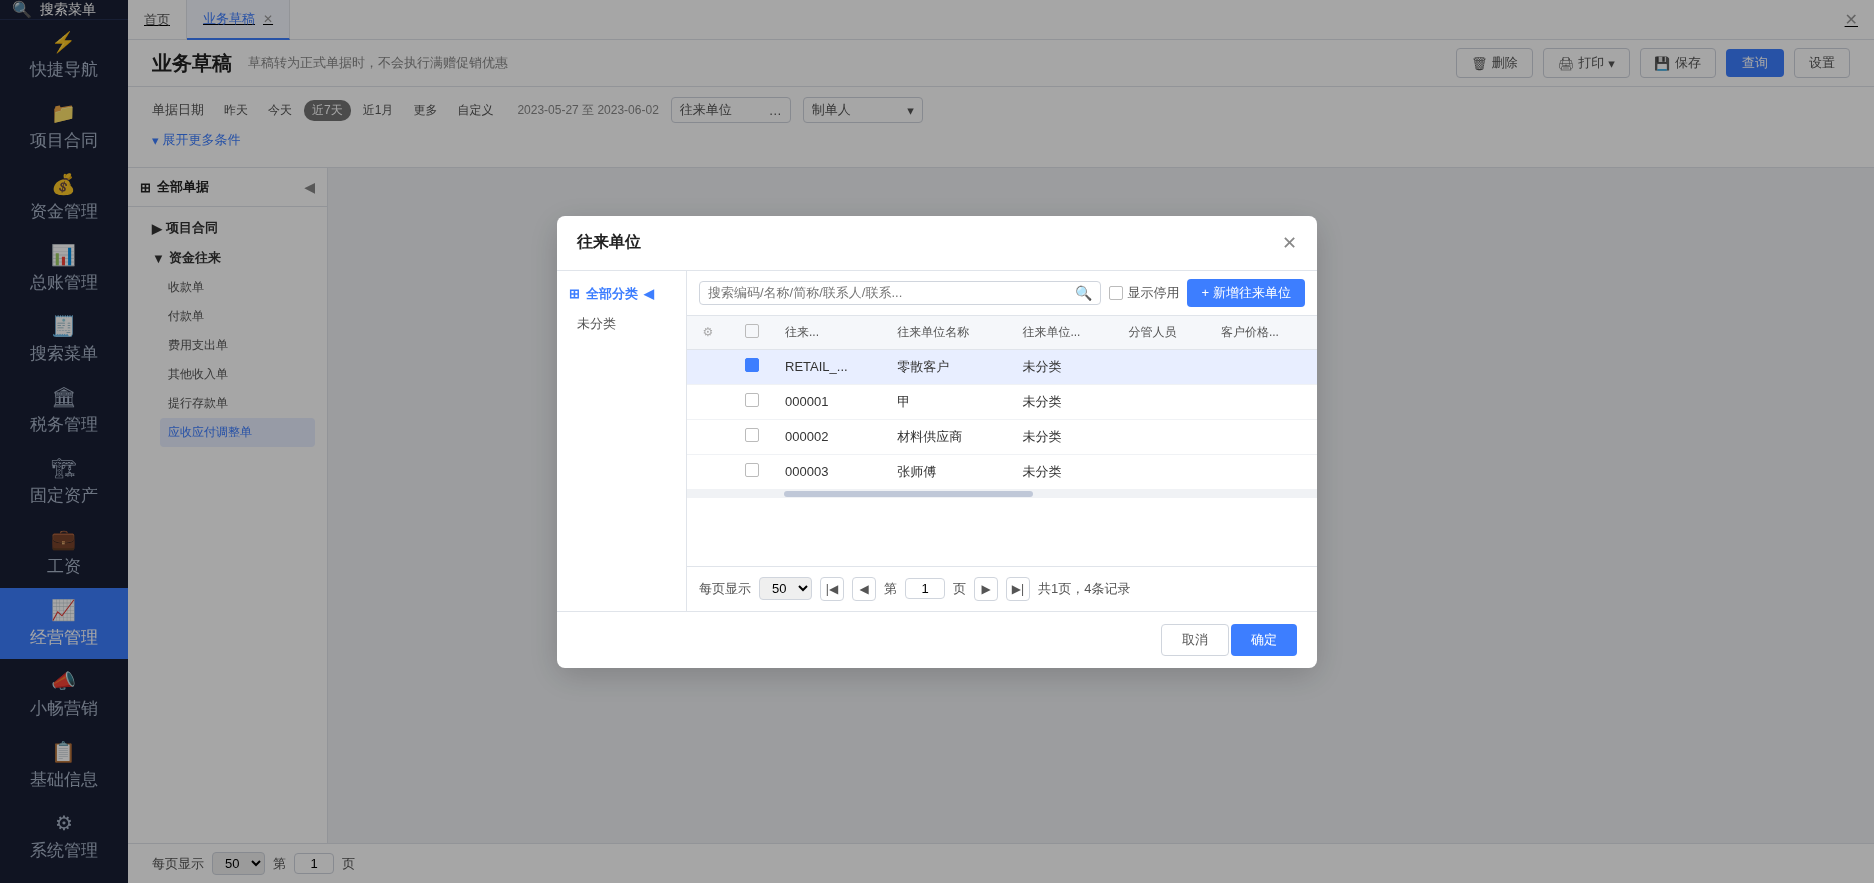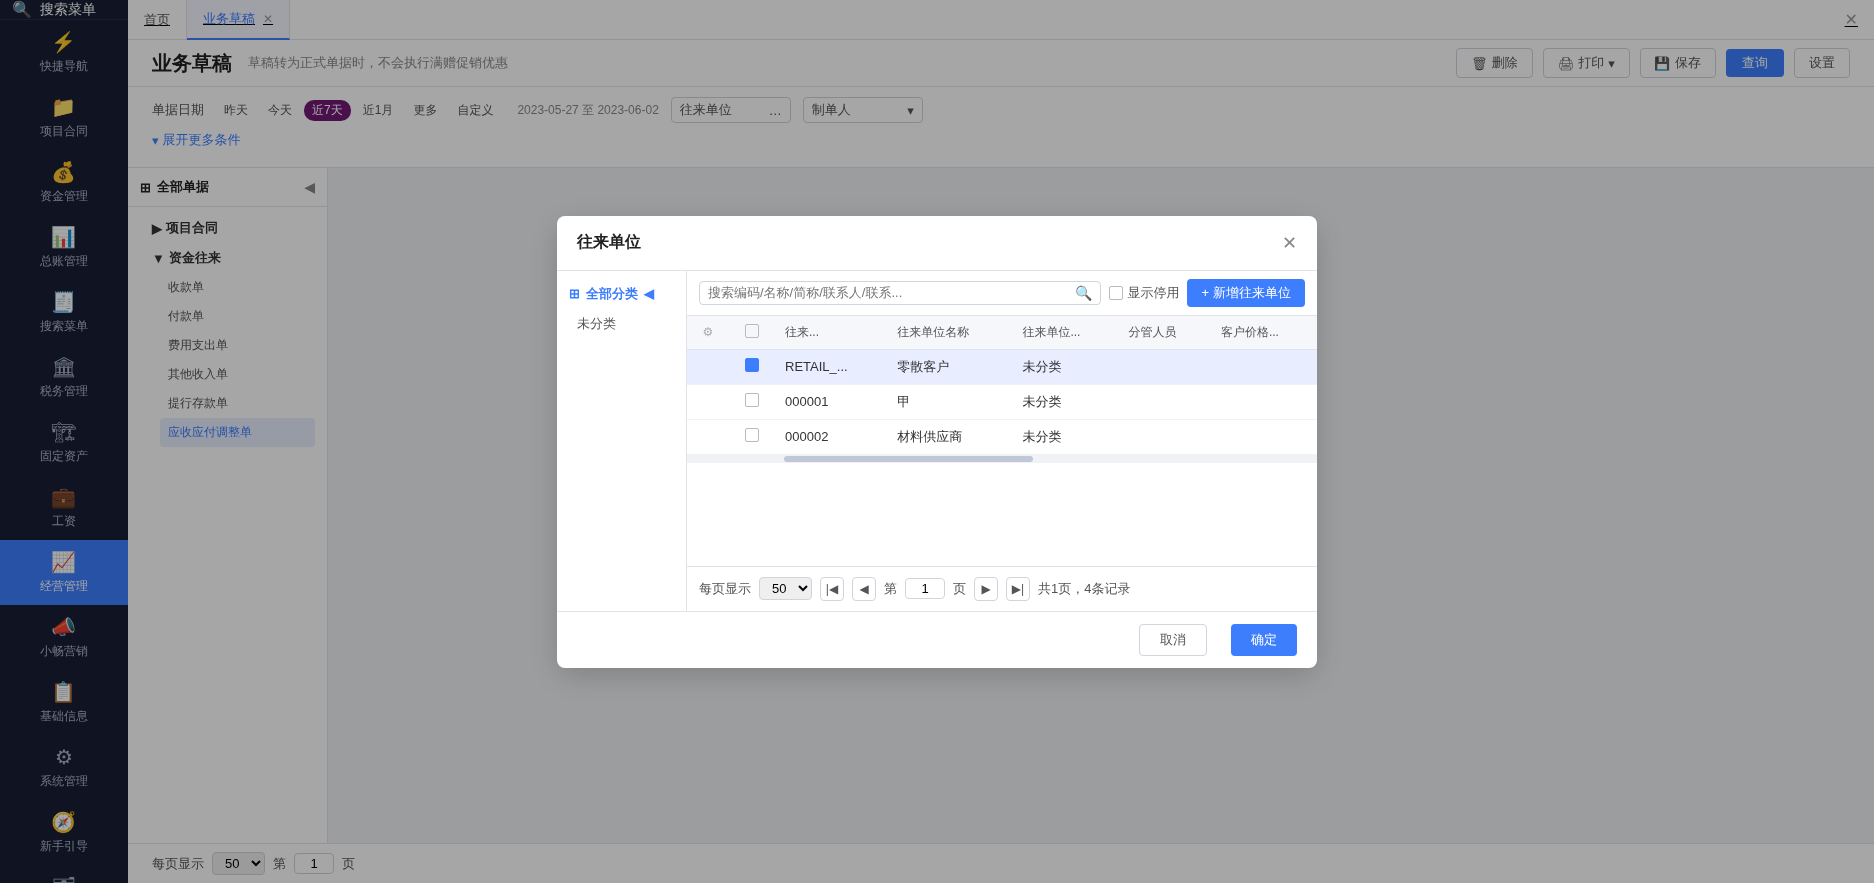--- a/index.html
+++ b/index.html
@@ -16,21 +16,21 @@
       cursor: pointer;
     }
     .sidebar-logo .logo-icon { margin-right: 8px; font-size: 16px; }
     .sidebar-item {
       display: flex; flex-direction: column; align-items: center; justify-content: center;
       padding: 10px 0; cursor: pointer; font-size: 12px; color: #a8b4c8;
       transition: background 0.2s;
     }
     .sidebar-item.active { background: #3d7eff; color: #fff; }
     .sidebar-item .si-icon { font-size: 20px; margin-bottom: 4px; }
-    .sidebar-item .si-label { font-size: 12px; }
+    .sidebar-item .si-label { font-size: 17px; }
 
     
     .main { flex: 1; display: flex; flex-direction: column; height: 100%; overflow: hidden; }
 
     
     .tab-bar {
       height: 40px; background: #fff; border-bottom: 1px solid #e0e4ea;
       display: flex; align-items: center; padding: 0 0 0 0;
       flex-shrink: 0;
       text-decoration: underline;
@@ -57,21 +57,21 @@
     .btn-primary { background: #3d7eff; color: #fff; border: none; padding: 5px 16px; border-radius: 4px; font-size: 13px; cursor: pointer; }
 
     
     .filter-bar {
       background: #fff; padding: 10px 24px; border-bottom: 1px solid #e0e4ea; flex-shrink: 0;
     }
     .filter-row { display: flex; align-items: center; gap: 12px; margin-bottom: 8px; flex-wrap: wrap; }
     .filter-label { font-size: 13px; color: #555; white-space: nowrap; }
     .filter-date-btns { display: flex; gap: 4px; }
     .date-btn { padding: 2px 8px; border-radius: 4px; font-size: 12px; color: #555; cursor: pointer; border: none; background: transparent; }
-    .date-btn.active { background: #701a75; color: #fff; border-radius: 10px; }
+    .date-btn.active { background: #737373; color: #fff; border-radius: 10px; }
     .filter-date-range { font-size: 12px; color: #888; margin-left: 4px; }
     .filter-select { display: flex; align-items: center; border: 1px solid #d0d5dd; border-radius: 4px; padding: 3px 8px; background: #fff; min-width: 120px; font-size: 13px; color: #555; cursor: pointer; }
     .filter-expand { color: #3d7eff; font-size: 13px; cursor: pointer; display: flex; align-items: center; gap: 4px; }
 
     
     .content-area { flex: 1; display: flex; overflow: hidden; }
 
     
     .left-panel { width: 200px; background: #fff; border-right: 1px solid #e0e4ea; flex-shrink: 0; overflow-y: auto; }
     .left-panel-header { padding: 10px 12px; display: flex; align-items: center; justify-content: space-between; border-bottom: 1px solid #e0e4ea; }
@@ -154,21 +154,21 @@
       display: flex; align-items: center; gap: 8px; font-size: 13px; color: #555;
     }
     .page-btn { border: 1px solid #d0d5dd; background: #fff; width: 24px; height: 24px; border-radius: 4px; cursor: pointer; display: flex; align-items: center; justify-content: center; color: #555; font-size: 12px; }
     .page-btn:disabled { color: #ccc; cursor: not-allowed; }
     .page-input { width: 40px; border: 1px solid #d0d5dd; border-radius: 4px; text-align: center; font-size: 13px; padding: 2px 4px; }
     .page-select { border: 1px solid #d0d5dd; border-radius: 4px; padding: 2px 8px; font-size: 13px; cursor: pointer; }
 
     
     .modal-actions {
       padding: 12px 20px; border-top: 1px solid #e0e4ea;
-      display: flex; justify-content: flex-end; gap: 24px;
+      display: flex; justify-content: flex-end; gap: 2px;
     }
     .btn-cancel { border: 1px solid #d0d5dd; background: #fff; color: #555; padding: 6px 20px; border-radius: 4px; font-size: 13px; cursor: pointer; }
     .btn-confirm { background: #3d7eff; color: #fff; border: none; padding: 6px 20px; border-radius: 4px; font-size: 13px; cursor: pointer; }
 
     
     .bottom-bar {
       background: #fff; border-top: 1px solid #e0e4ea; padding: 8px 24px;
       display: flex; align-items: center; gap: 8px; font-size: 13px; color: #555; flex-shrink: 0;
     }
 
@@ -485,20 +485,37 @@
                 </td>
                 <td>
                   <span>材料供应商</span>
                 </td>
                 <td>
                   <span>未分类</span>
                 </td>
                 <td></td>
                 <td></td>
               </tr>
+              <tr>
+                <td class="col-setting"></td>
+                <td class="col-check">
+                  <span class="checkbox"></span>
+                </td>
+                <td class="col-code">
+                  <span>000003</span>
+                </td>
+                <td>
+                  <span>张师傅</span>
+                </td>
+                <td>
+                  <span>未分类</span>
+                </td>
+                <td></td>
+                <td></td>
+              </tr>
             </tbody>
           </table>
 
           <div class="table-scroll-bar">
             <div class="table-scroll-thumb"></div>
           </div>
         </div>
 
         <div class="modal-pagination">
           <span>每页显示</span>

